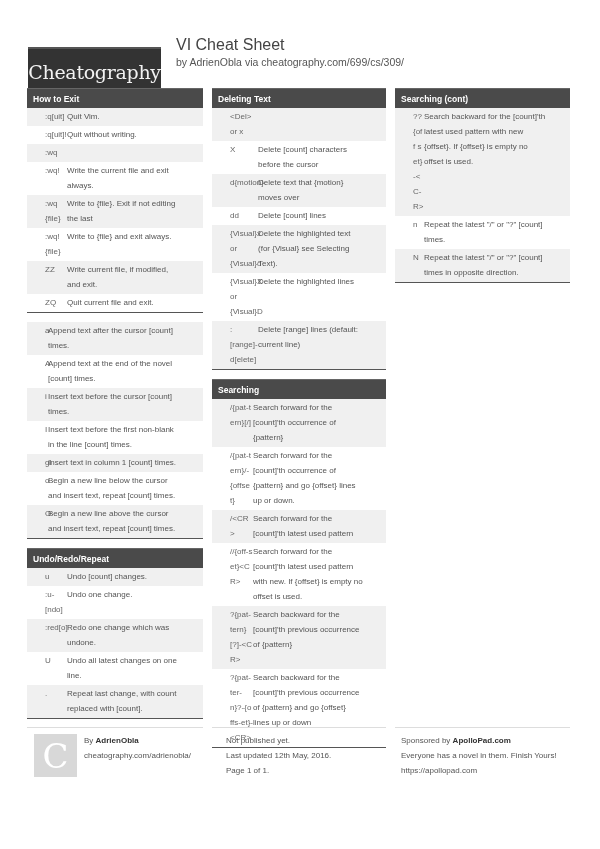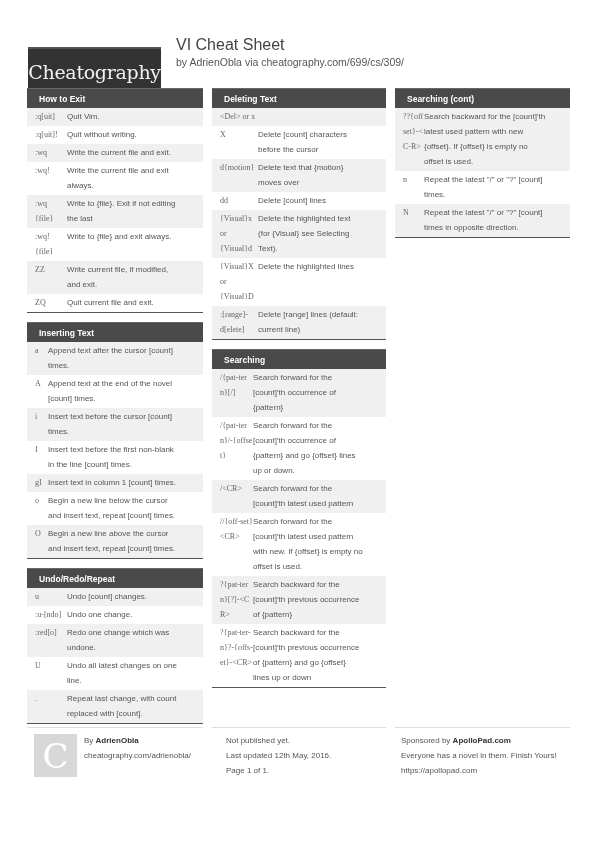--- a/index.html
+++ b/index.html
@@ -17,26 +17,26 @@
   .subtitle { font-size: 10.5px; color: #555; line-height: 14px; margin-top: 2px; }
 
   .col { position: absolute; top: 88px; width: 176px; }
   .col1 { left: 27px; }
   .col2 { left: 212px; width: 174px; }
   .col3 { left: 395px; width: 175px; }
 
   .section { margin-bottom: 9px; border-bottom: 1.5px solid #555; }
   .section-head {
     background: #4a4a4a; color: #fff; font-weight: bold; font-size: 8.5px;
-    height: 20px; line-height: 20px; padding-left: 12px; border-top: 1px solid #666;
+    height: 20px; line-height: 20px; padding-left: 6px; border-top: 1px solid #666;
   }
   .row { display: flex; font-size: 8px; line-height: 15px; color: #555; padding: 1px 0 2px 0; }
   .row:nth-child(odd) { background: #f0f0f0; }
   .row:nth-child(even) { background: #ffffff; }
-  .k { flex: 0 0 auto; padding-left: 8px; color: #666; font-family: Liberation Serif, serif; }
+  .k { flex: 0 0 auto; padding-left: 18px; color: #666; }
   .v { flex: 1; padding-right: 22px; }
   .kb { font-weight: bold; }
 
   .footer-line { position: absolute; top: 727px; height: 1px; background: #ddd; }
   .footer { position: absolute; top: 733px; font-size: 8px; line-height: 15px; color: #555; }
   .avatar {
     position: absolute; left: 34px; top: 734px; width: 43px; height: 43px; background: #d8d8d8;
     color: #fff; font-family: "DejaVu Serif", serif; font-size: 34px;
     display: flex; align-items: center; justify-content: center;
   }
@@ -58,21 +58,20 @@
       <div class="row">
           <span class="k" style="width:40px">:q[uit]</span>
           <span class="v">Quit Vim.</span>
         </div>
       <div class="row">
           <span class="k" style="width:40px">:q[uit]!</span>
           <span class="v">Quit without writing.</span>
         </div>
       <div class="row">
           <span class="k" style="width:40px">:wq</span>
-          <span class="v">Write the current file and exit.</span>
         </div>
       <div class="row">
           <span class="k" style="width:40px">:wq!</span>
           <span class="v">Write the current file and exit always.</span>
         </div>
       <div class="row">
           <span class="k" style="width:40px">:wq {file}</span>
           <span class="v">Write to {file}. Exit if not editing the last</span>
         </div>
       <div class="row">
@@ -84,21 +83,20 @@
           <span class="v">Write current file, if modified, and exit.</span>
         </div>
       <div class="row">
           <span class="k" style="width:40px">ZQ</span>
           <span class="v">Quit current file and exit.</span>
         </div>
     </div>
   </div>
 
   <div class="section">
-    <div class="section-head">Inserting Text</div>
     <div>
       <div class="row">
           <span class="k" style="width:21px">a</span>
           <span class="v">Append text after the cursor [count] times.</span>
         </div>
       <div class="row">
           <span class="k" style="width:21px">A</span>
           <span class="v">Append text at the end of the novel [count] times.</span>
         </div>
       <div class="row">

